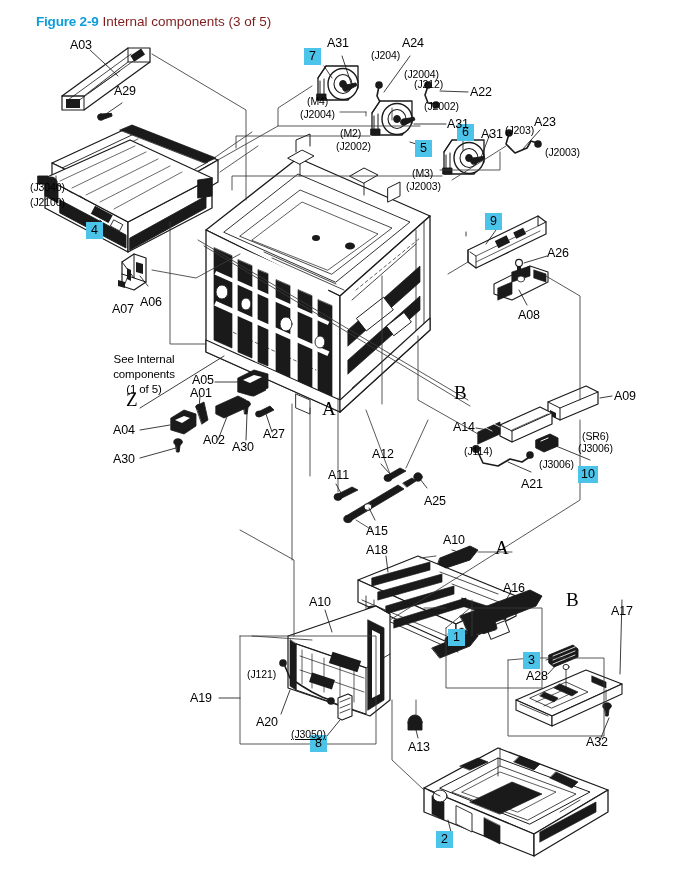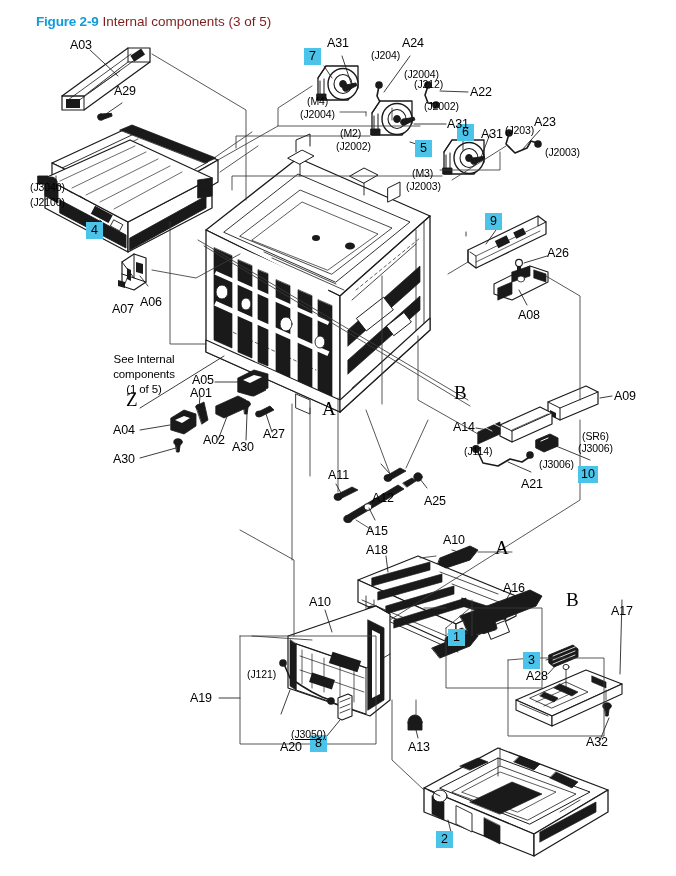--- a/index.html
+++ b/index.html
@@ -640,34 +640,34 @@
   <div class="lbl" style="left:112px; top:302px;">A07</div>
   <div class="lbl" style="left:140px; top:295px;">A06</div>
   <div class="lbl" style="left:192px; top:373px;">A05</div>
   <div class="lbl" style="left:190px; top:386px;">A01</div>
   <div class="lbl" style="left:113px; top:423px;">A04</div>
   <div class="lbl" style="left:203px; top:433px;">A02</div>
   <div class="lbl" style="left:113px; top:452px;">A30</div>
   <div class="lbl" style="left:232px; top:440px;">A30</div>
   <div class="lbl" style="left:263px; top:427px;">A27</div>
   <div class="lbl" style="left:328px; top:468px;text-align:center;">A11</div>
-  <div class="lbl" style="left:372px; top:447px;margin-top:44px;">A12</div>
+  <div class="lbl" style="left:372px; top:447px;">A12</div>
   <div class="lbl" style="left:424px; top:494px;">A25</div>
   <div class="lbl" style="left:366px; top:524px;">A15</div>
   <div class="lbl" style="left:366px; top:543px;">A18</div>
   <div class="lbl" style="left:443px; top:533px;">A10</div>
   <div class="lbl" style="left:309px; top:595px;">A10</div>
   <div class="lbl" style="left:453px; top:420px;">A14</div>
   <div class="lbl" style="left:521px; top:477px;">A21</div>
   <div class="lbl" style="left:503px; top:581px;">A16</div>
   <div class="lbl" style="left:611px; top:604px;">A17</div>
   <div class="lbl" style="left:526px; top:669px;">A28</div>
   <div class="lbl" style="left:586px; top:735px;">A32</div>
   <div class="lbl" style="left:190px; top:691px;">A19</div>
-  <div class="lbl" style="left:280px; top:715px;margin-top:25px;">A20</div>
+  <div class="lbl" style="left:256px; top:715px;">A20</div>
   <div class="lbl" style="left:408px; top:740px;">A13</div>
 
   <div class="lbl conn" style="left:30px;  top:181px;">(J3040)</div>
   <div class="lbl conn" style="left:30px;  top:196px;">(J2100)</div>
   <div class="lbl conn" style="left:307px; top:95px;">(M4)</div>
   <div class="lbl conn" style="left:300px; top:108px;">(J2004)</div>
   <div class="lbl conn" style="left:371px; top:49px;">(J204)</div>
   <div class="lbl conn" style="left:404px; top:68px;">(J2004)</div>
   <div class="lbl conn" style="left:414px; top:78px;">(J212)</div>
   <div class="lbl conn" style="left:424px; top:100px;">(J2002)</div>

